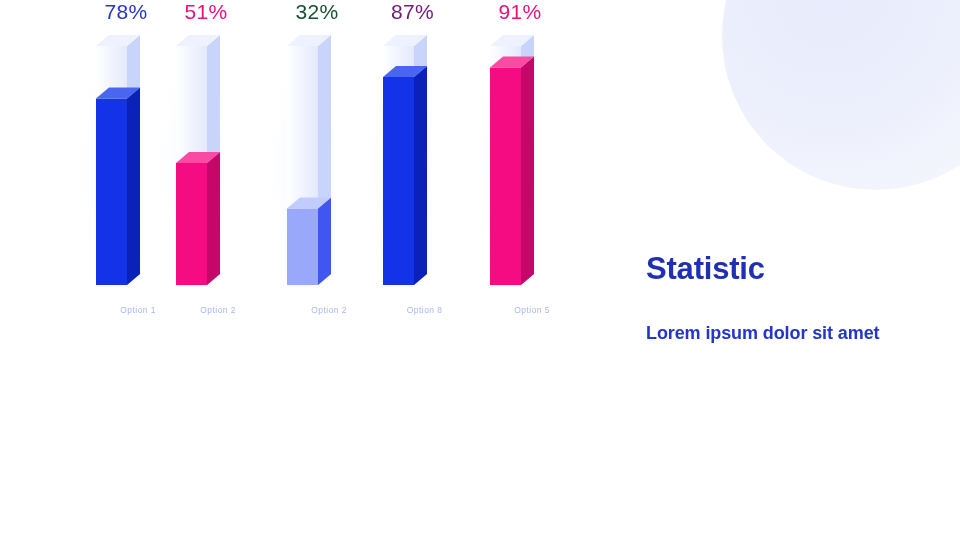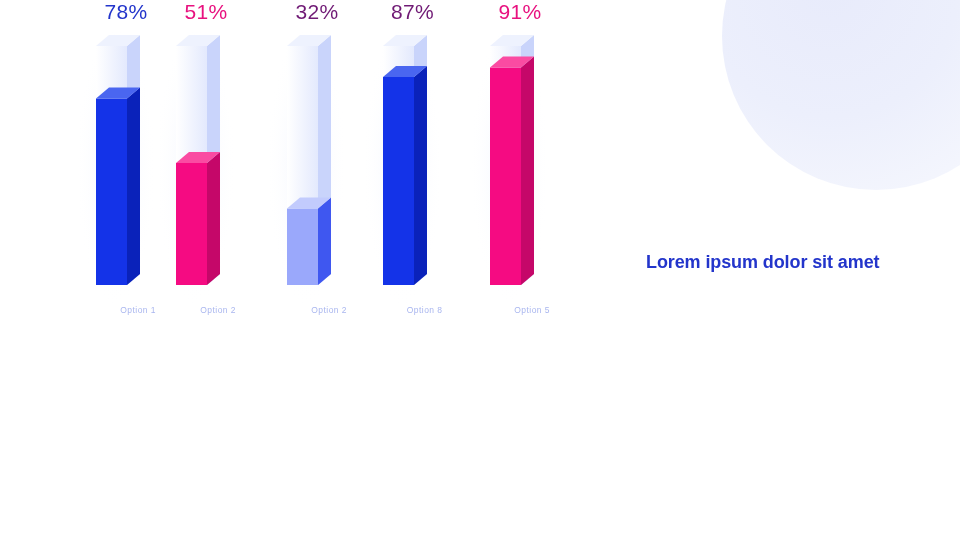--- a/index.html
+++ b/index.html
@@ -166,21 +166,21 @@
           <polygon points="31,186 44,175 44,414 31,425" fill="#c9d4fb"></polygon>
           <polygon points="0,186 13,175 44,175 31,186" fill="#eef2fe"></polygon>
           <polygon points="0,303.11 31,303.11 31,425 0,425" fill="#f50b82"></polygon>
           <polygon points="31,303.11 44,292.11 44,414 31,425" fill="#c50769"></polygon>
           <polygon points="0,303.11 13,292.11 44,292.11 31,303.11" fill="#fa4ba2"></polygon>
         </svg>
       </div>
       <div class="caption">Option 2</div>
     </div>
     <div class="bar-group" style="left: 287px;">
-      <div class="pct" style="color: #701a75;">32%</div>
+      <div class="pct" style="color: #14532d;">32%</div>
       <div class="column">
         <svg width="96" height="540">
           <defs>
             <radialGradient id="glow2" cx="50%" cy="50%" r="50%">
               <stop offset="0%" stop-color="#dbe3fb" stop-opacity="0.85"></stop>
               <stop offset="100%" stop-color="#ffffff" stop-opacity="0"></stop>
             </radialGradient>
             <linearGradient id="tf2" x1="0" y1="0" x2="1" y2="0">
               <stop offset="0%" stop-color="#ffffff"></stop>
               <stop offset="100%" stop-color="#e3e9fd"></stop>
@@ -243,14 +243,15 @@
           <polygon points="0,207.51 31,207.51 31,425 0,425" fill="#f50b82"></polygon>
           <polygon points="31,207.51 44,196.51 44,414 31,425" fill="#c50769"></polygon>
           <polygon points="0,207.51 13,196.51 44,196.51 31,207.51" fill="#fa4ba2"></polygon>
         </svg>
       </div>
       <div class="caption">Option 5</div>
     </div>
   </div>
 
 <div id="text-panel">
+  <h1 id="stat-title">Statistic</h1>
   <h2 id="stat-subtitle">Lorem ipsum dolor sit amet</h2>
 </div>
 
 </body></html>

